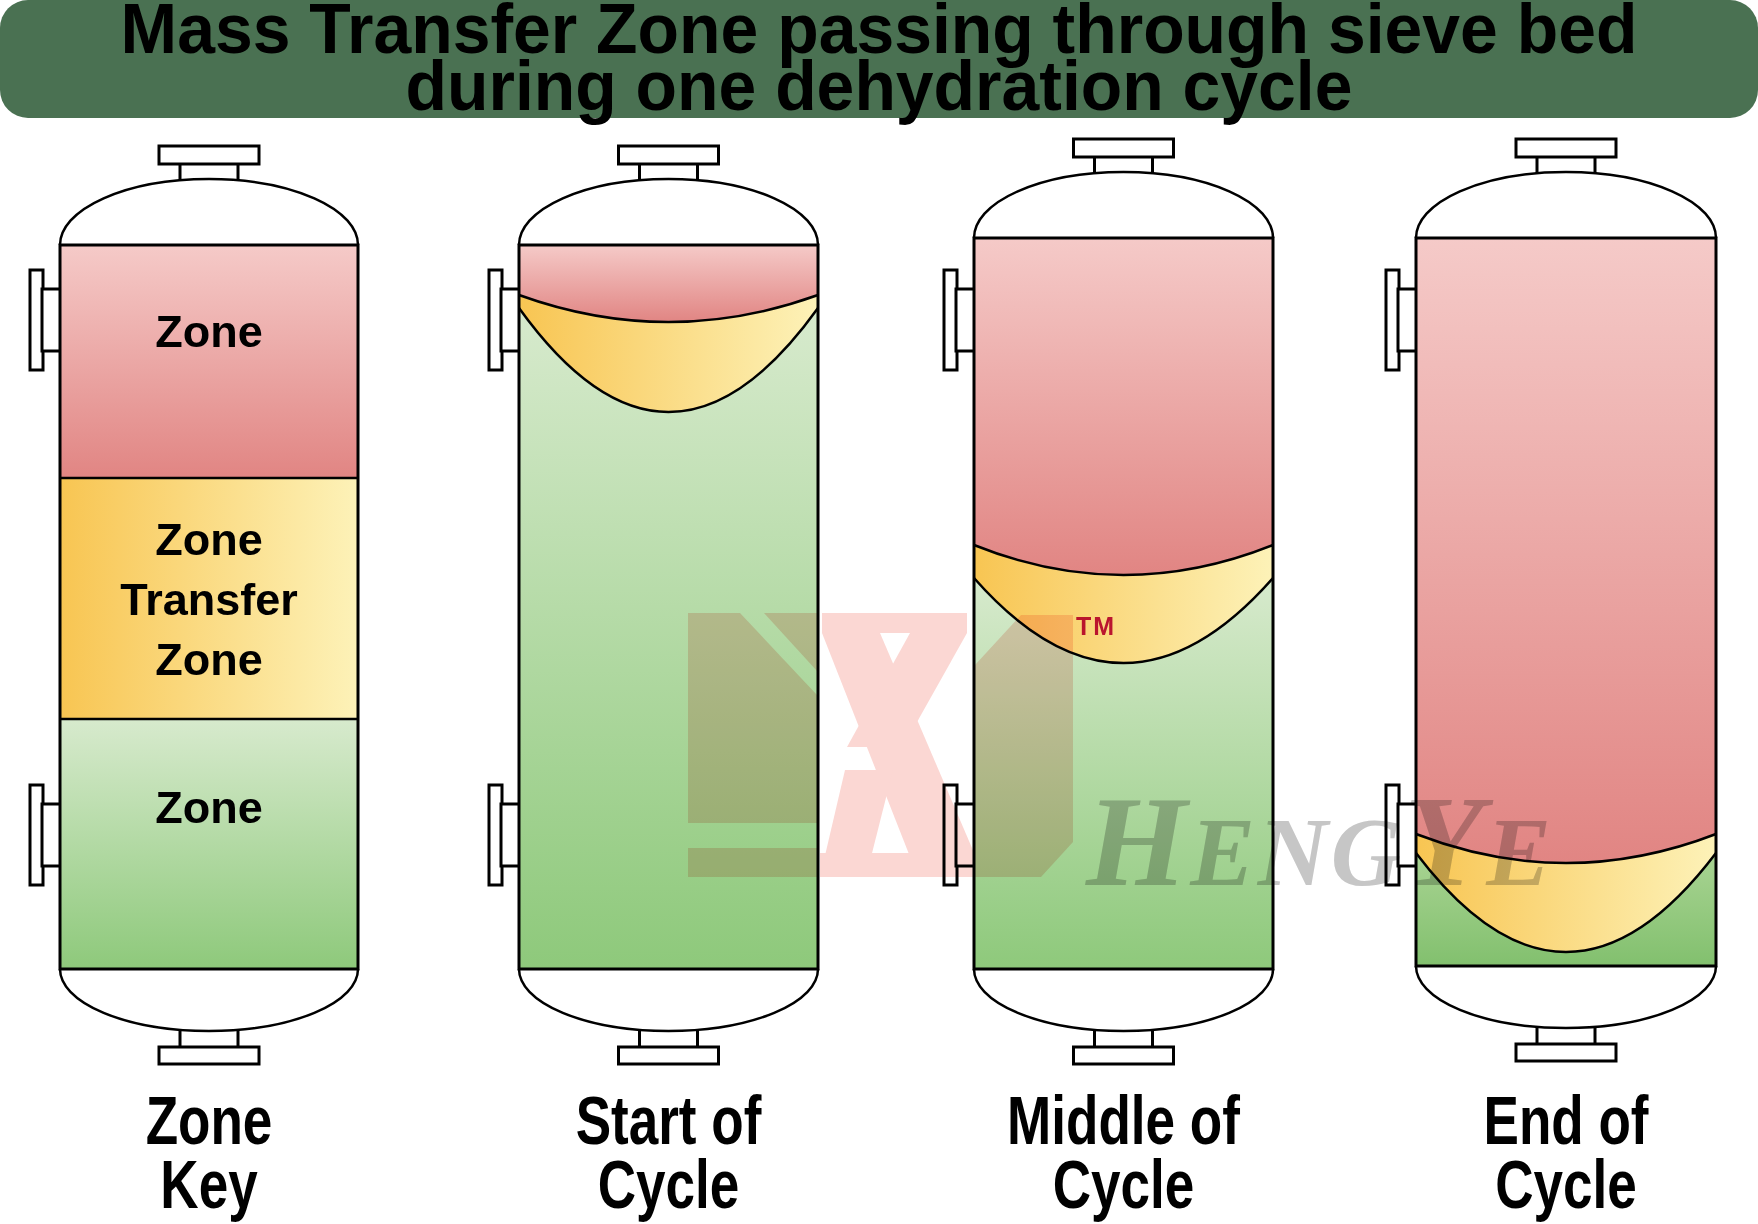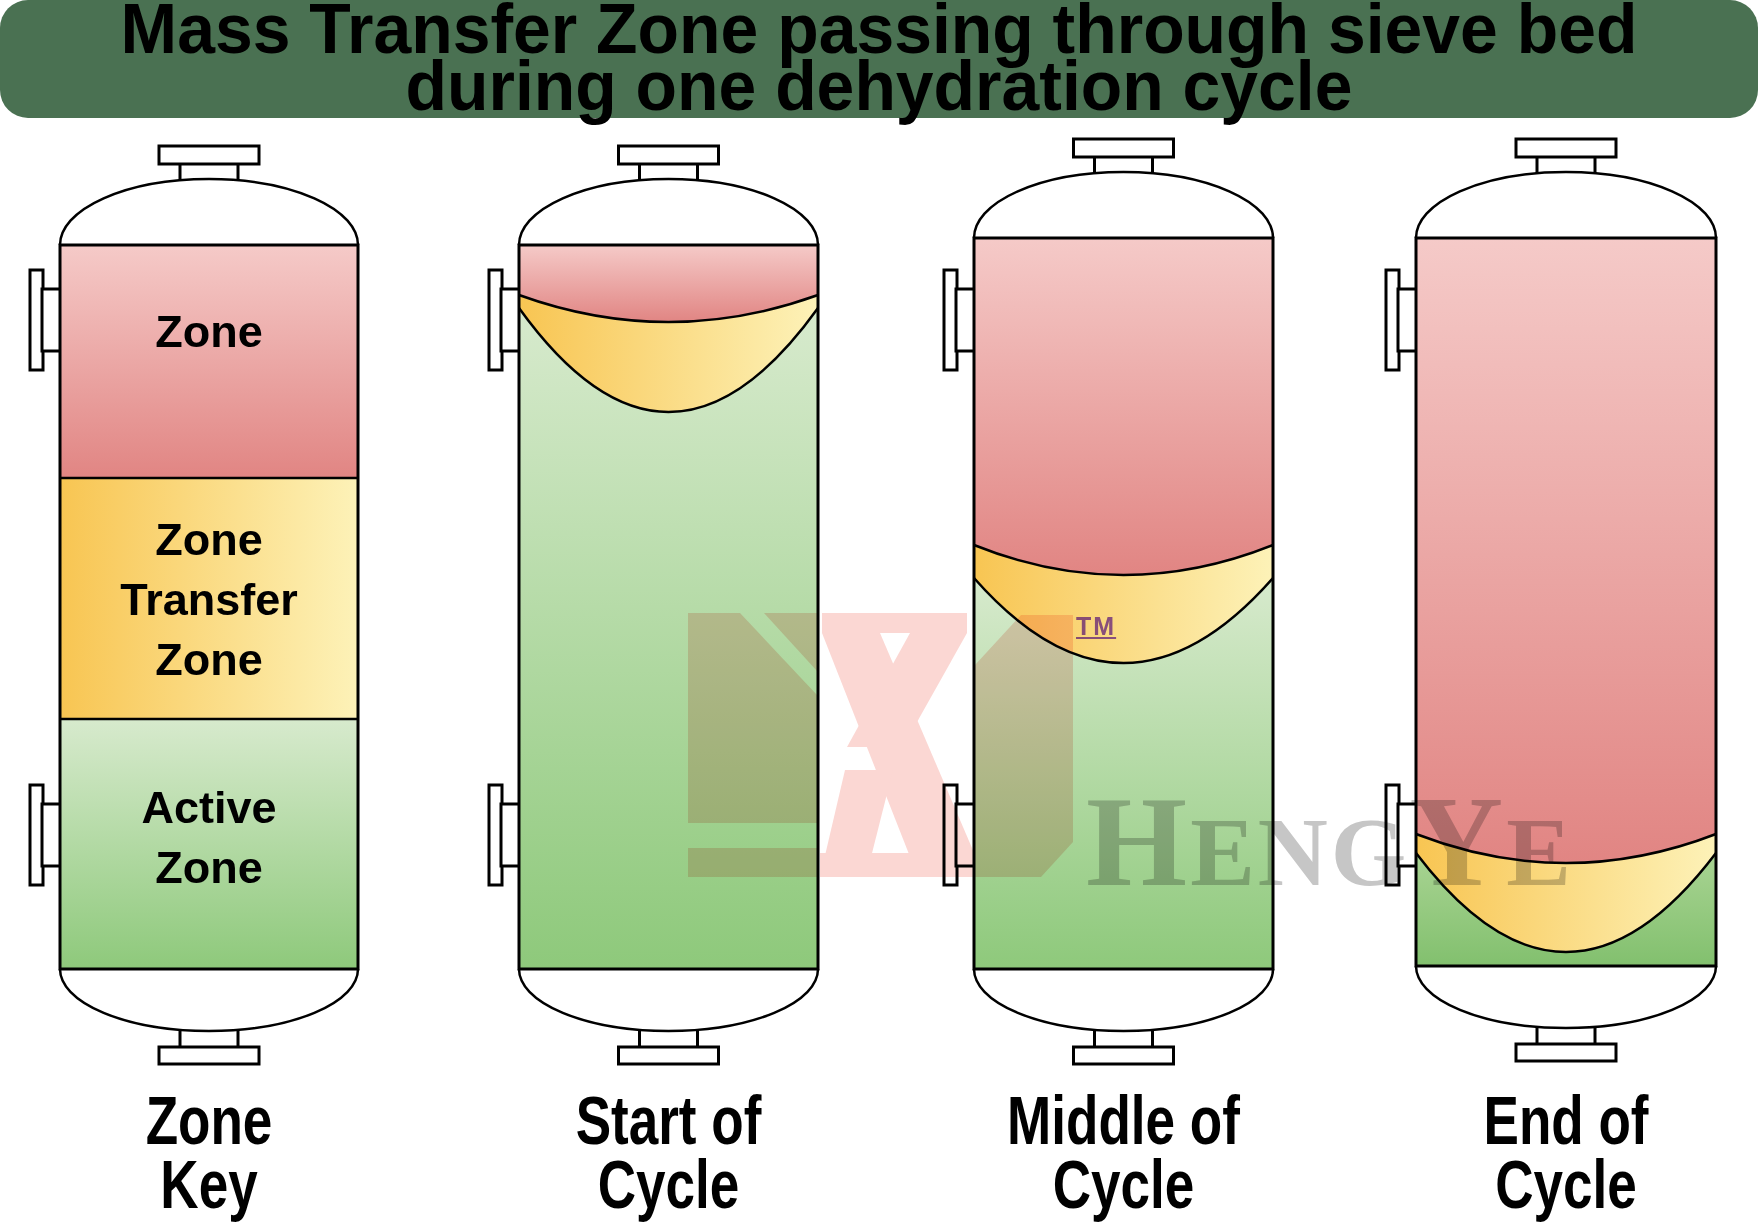--- a/index.html
+++ b/index.html
@@ -16,21 +16,21 @@
   .zone-label{position:absolute;text-align:center;font-weight:bold;color:#000;
       font-size:45px;line-height:60px;}
   
   .caption{position:absolute;top:1088px;text-align:center;font-weight:bold;color:#000;
       font-size:68px;line-height:64px;transform:scaleX(0.78);transform-origin:50% 0;
       white-space:nowrap;}
   
   #logo-svg{position:absolute;left:0;top:0;mix-blend-mode:multiply;pointer-events:none;}
   #wm-brand{position:absolute;left:1086px;top:766px;mix-blend-mode:multiply;
       font-family:"Liberation Serif",serif;font-weight:bold;white-space:nowrap;
-      letter-spacing:3px;pointer-events:none;}
+      letter-spacing:3px;pointer-events:none;font-style:italic;}
   #wm-brand .lg{font-size:130px;}
   #wm-brand .sm{font-size:97px;}
   #wm-tm{position:absolute;left:1076px;top:612px;mix-blend-mode:multiply;
       font-size:25px;font-weight:bold;letter-spacing:2px;pointer-events:none;}
 </style>
 </head>
 <body>
 
 <div id="stage">
 
@@ -173,33 +173,32 @@
       <polygon points="688,848 817,848 817,877 688,877" fill="#fbd7d3"></polygon>
       <polygon points="822,613 967,613 967,633 822,633" fill="#fbd7d3"></polygon>
       <polygon points="822,633 880,633 975,855 975,877 918,877" fill="#fbd7d3"></polygon>
       <polygon points="910,633 967,633 903,747 847,747" fill="#fbd7d3"></polygon>
       <polygon points="845,770 893,770 866,877 820,877" fill="#fbd7d3"></polygon>
       <polygon points="820,853 930,853 930,877 820,877" fill="#fbd7d3"></polygon>
       <polygon points="975,665 1021,615 1073,615 1073,842 1041,877 975,877" fill="#fbd7d3"></polygon>
     </g>
   </svg>
 
-  <div id="wm-tm" style="color: #8b5cf6; text-decoration: underline;">TM</div>
+  <div id="wm-tm" style="color: #be185d;">TM</div>
   <div id="wm-brand" style="color: rgb(198, 198, 198);"><span class="lg">H</span><span class="sm">ENG</span><span class="lg">Y</span><span class="sm">E</span></div>
 
   <div class="zone-label" style="left:60px;width:298px;top:302px">
     <span style="display:block">Zone</span>
   </div>
   <div class="zone-label" style="left:60px;width:298px;top:510px">
     <span style="display:block">Zone</span>
     <span style="display:block">Transfer</span>
     <span style="display:block">Zone</span>
   </div>
   <div class="zone-label" style="left:60px;width:298px;top:778px">
-    <span style="display:block">Active</span>
     <span style="display:block">Zone</span>
   </div>
 
   <div class="caption" id="cap-0" style="left: -20px; width: 458px;">
     <span style="display:block">Zone</span>
     <span style="display:block">Key</span>
   </div>
   <div class="caption" id="cap-1" style="left: 439px; width: 459px;">
     <span style="display:block">Start of</span>
     <span style="display:block">Cycle</span>

